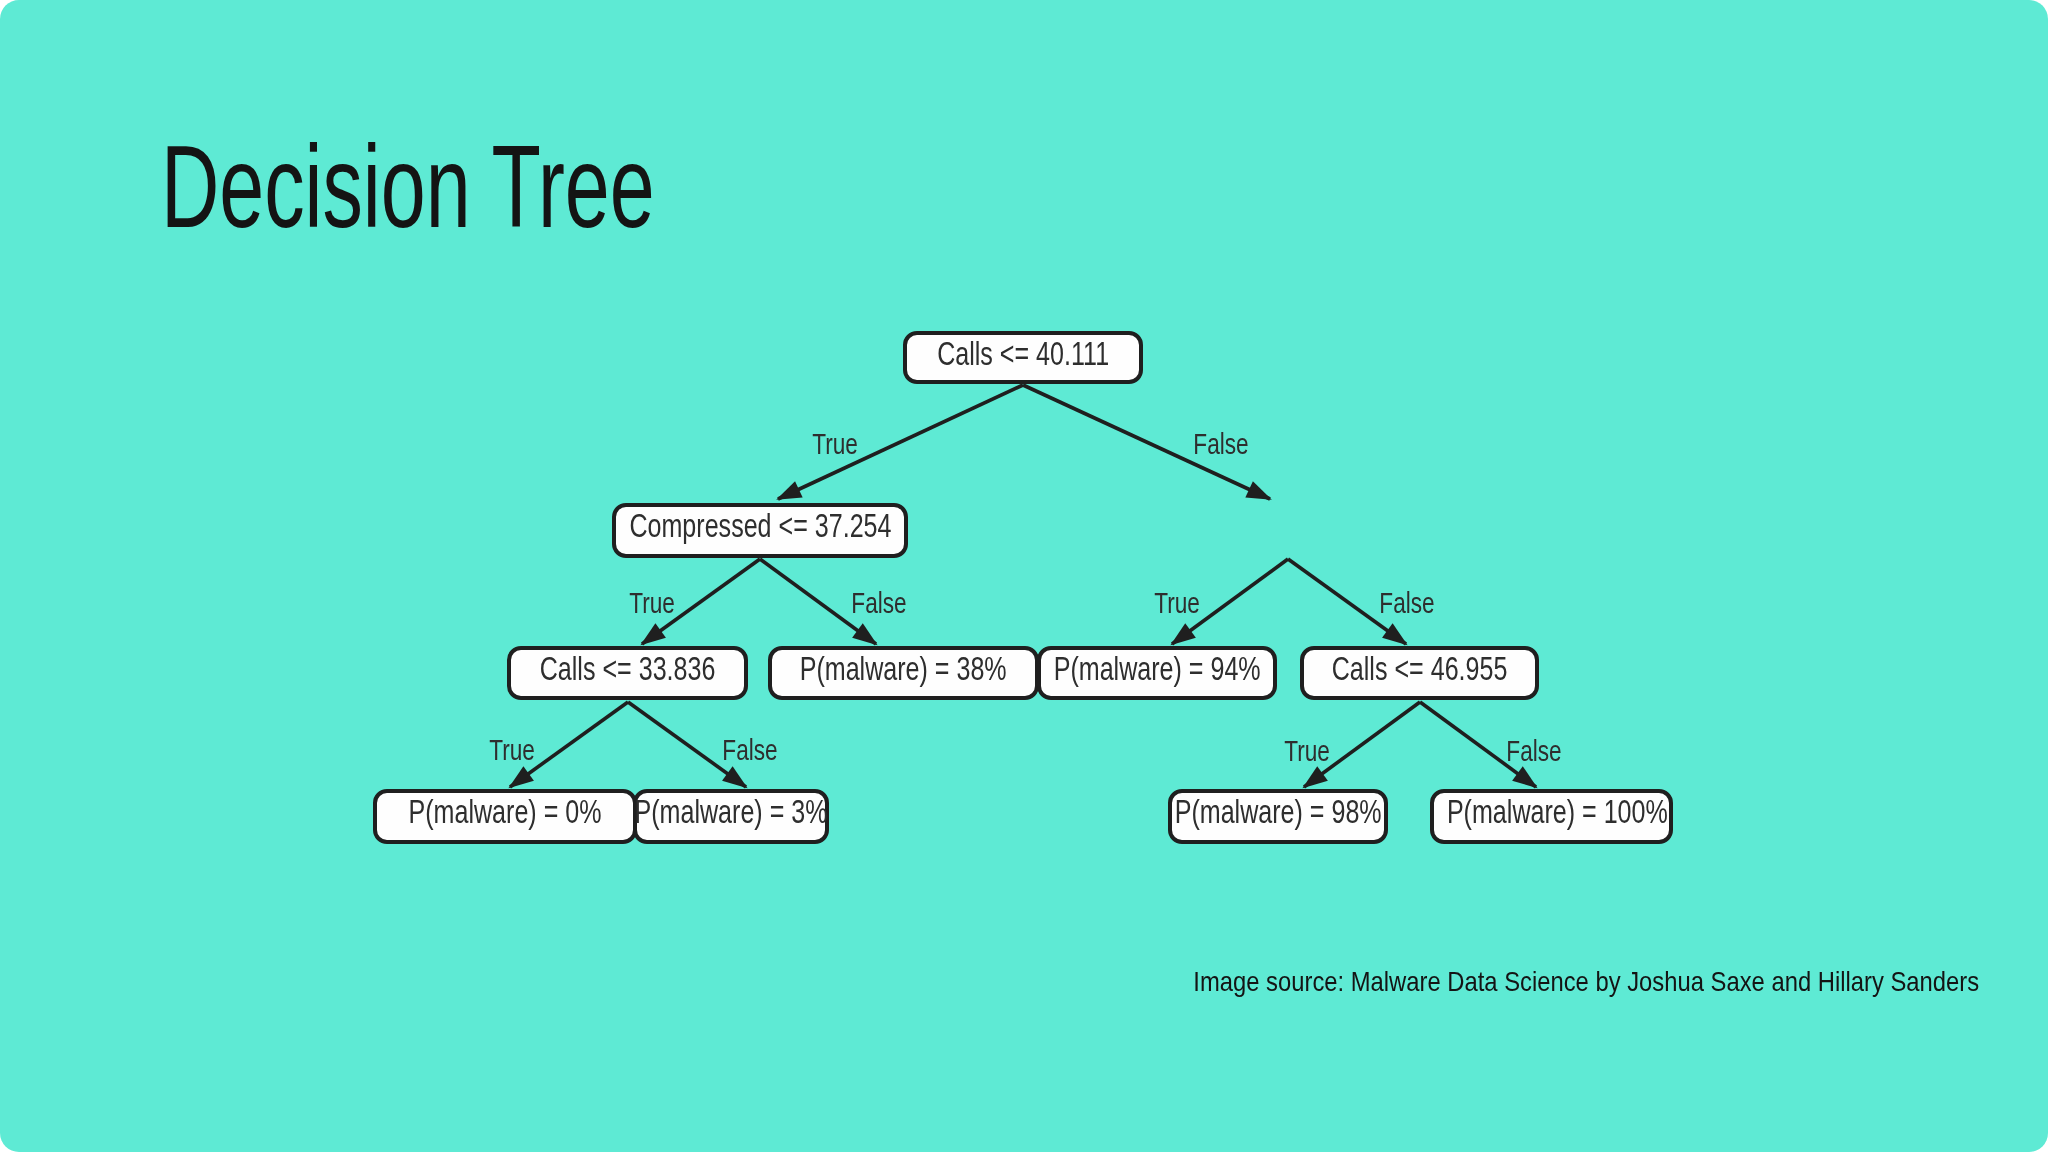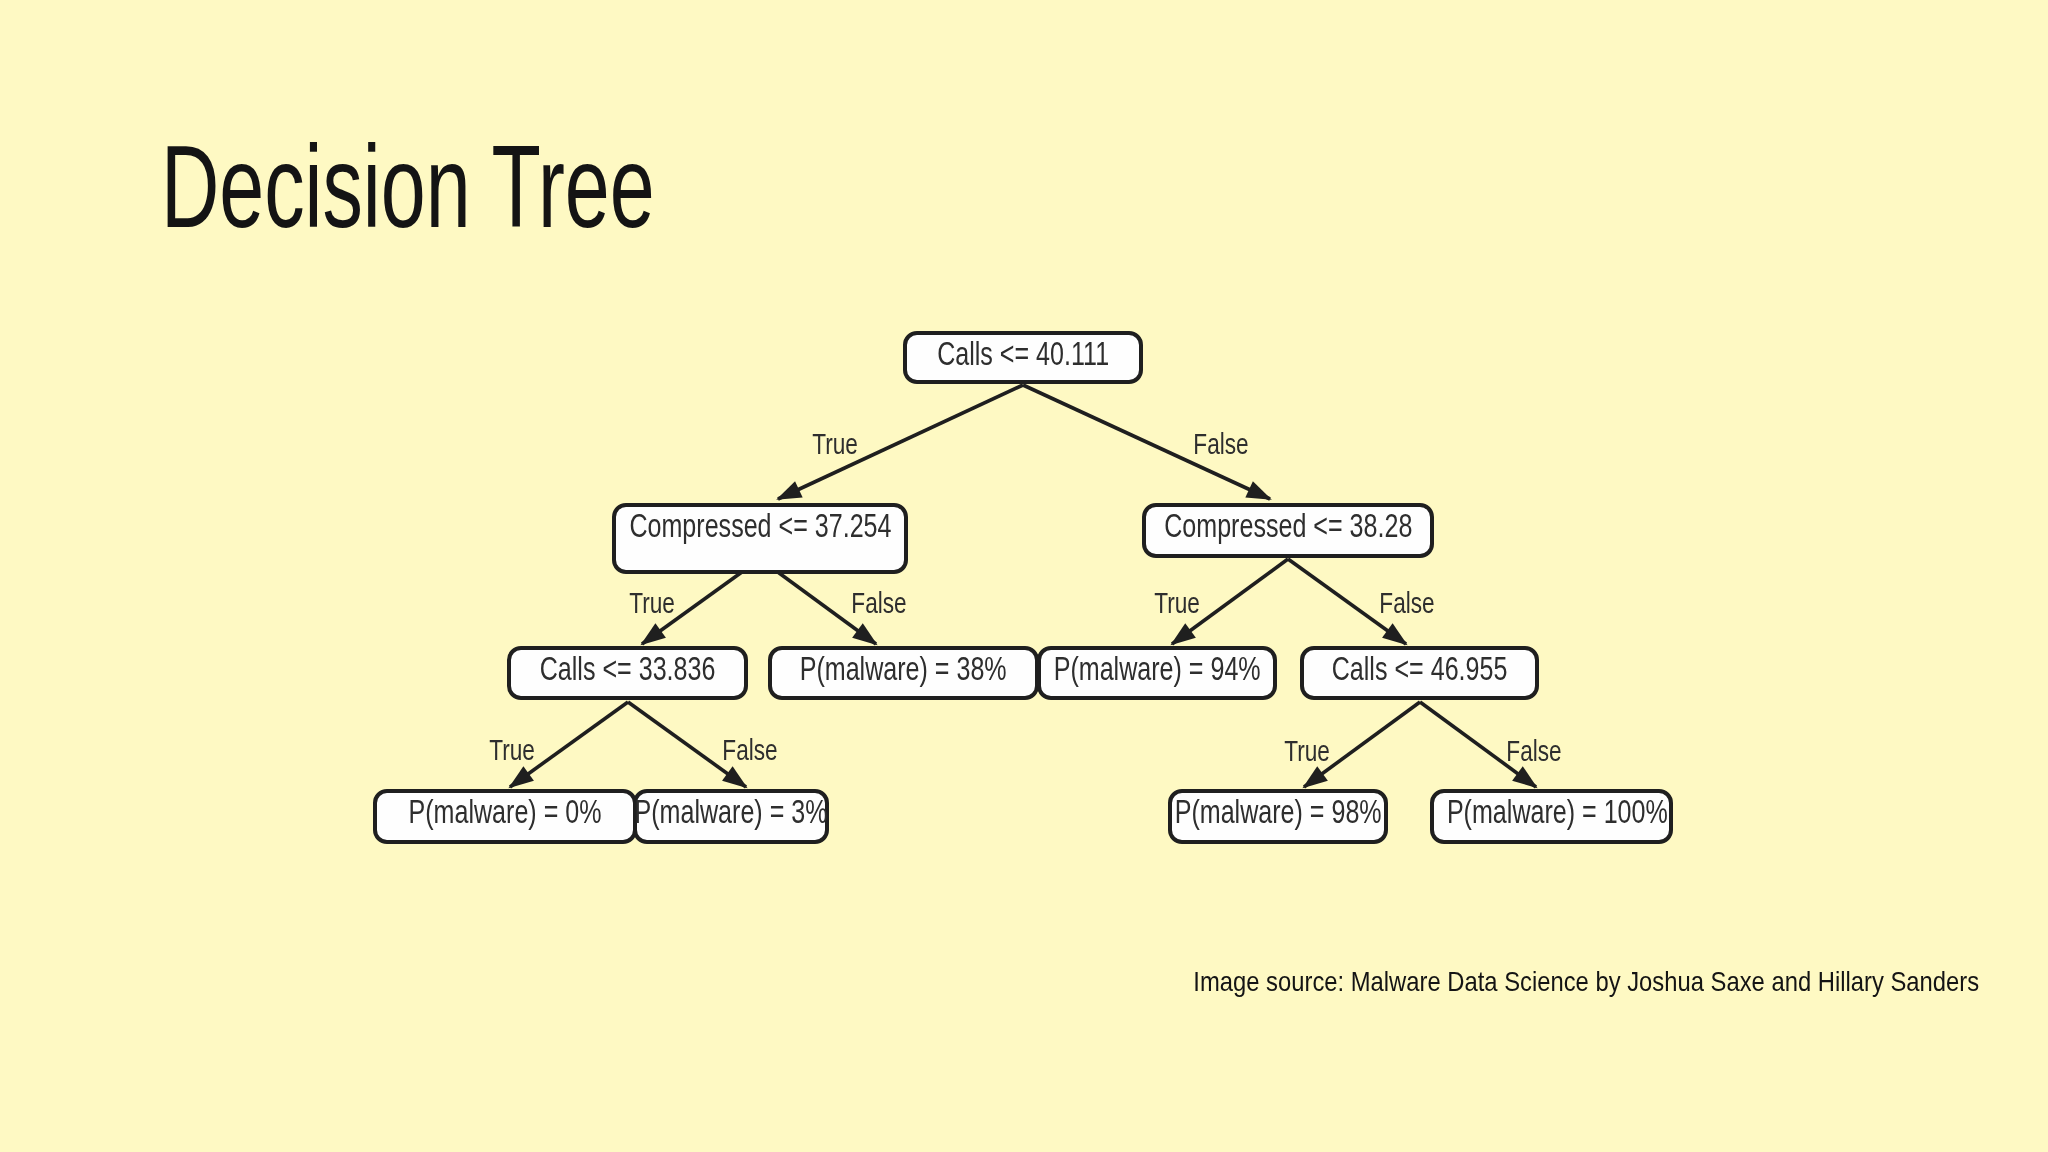--- a/index.html
+++ b/index.html
@@ -4,24 +4,25 @@
 <style>
   html, body {
     margin: 0;
     padding: 0;
     background: #ffffff;
   }
   #slide {
     position: relative;
     width: 2048px;
     height: 1152px;
-    background: #fef9c3;
+    background: #5eead4;
     overflow: hidden;
     font-family: "Liberation Sans", sans-serif;
     color: #1c1c1c;
+    border-radius: 19px;
   }
   .slide-title {
     position: absolute;
     left: 161px;
     top: 128px;
     font-size: 117px;
     line-height: 1;
     font-weight: 400;
     color: #141414;
     white-space: nowrap;
@@ -115,25 +116,22 @@
       <line x1="628" y1="702" x2="510" y2="787" stroke="#1f1f1f" stroke-width="3.6" marker-end="url(#arrow)"></line>
       <line x1="628" y1="702" x2="746" y2="787" stroke="#1f1f1f" stroke-width="3.6" marker-end="url(#arrow)"></line>
       <line x1="1420" y1="702" x2="1304" y2="787" stroke="#1f1f1f" stroke-width="3.6" marker-end="url(#arrow)"></line>
       <line x1="1420" y1="702" x2="1536" y2="787" stroke="#1f1f1f" stroke-width="3.6" marker-end="url(#arrow)"></line>
     </svg>
 
     <div class="tree-node" style="left:903px;  top:331px; width:240px; height:53px;">
       <span class="squeeze">Calls &lt;= 40.111</span>
     </div>
 
-    <div class="tree-node" style="left:612px;  top:503px; width:296px; height:71px;">
+    <div class="tree-node" style="left:612px;  top:503px; width:296px; height:55px;">
       <span class="squeeze">Compressed &lt;= 37.254</span>
-    </div>
-    <div class="tree-node" style="left:1142px; top:503px; width:292px; height:55px;">
-      <span class="squeeze">Compressed &lt;= 38.28</span>
     </div>
 
     <div class="tree-node" style="left:507px;  top:646px; width:241px; height:54px;">
       <span class="squeeze">Calls &lt;= 33.836</span>
     </div>
     <div class="tree-node" style="left:768px;  top:646px; width:271px; height:54px;">
       <span class="squeeze">P(malware) = 38%</span>
     </div>
     <div class="tree-node" style="left:1037px; top:646px; width:240px; height:54px;">
       <span class="squeeze">P(malware) = 94%</span>

